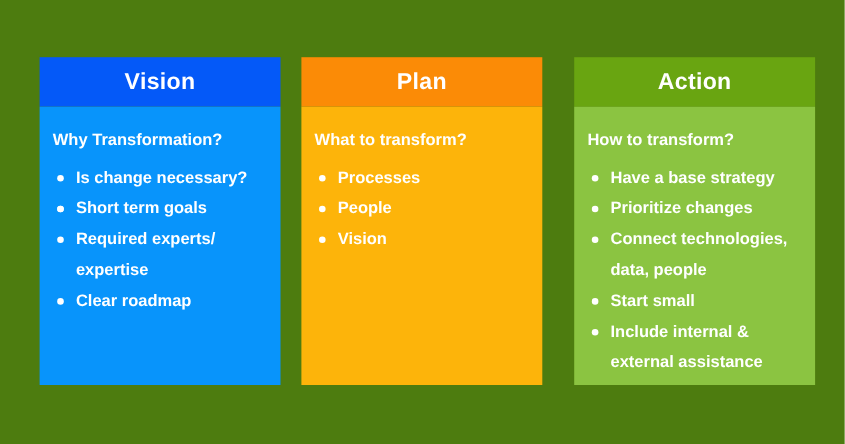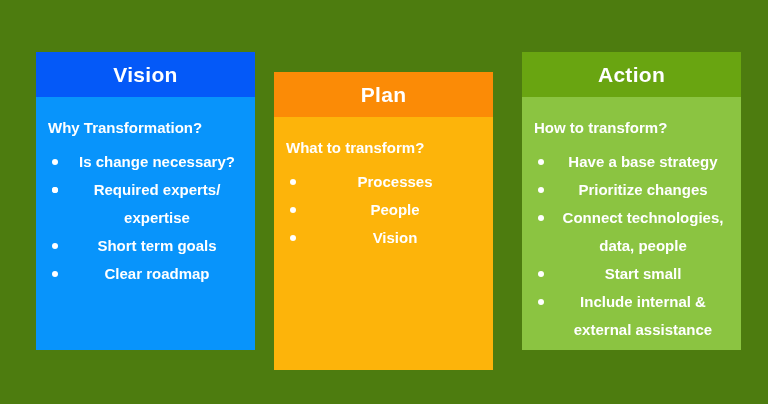--- a/index.html
+++ b/index.html
@@ -46,21 +46,20 @@
     margin: 0 0 10px 0;
     color: #ffffff;
     font-size: 15px;
     font-weight: 700;
     line-height: 20px;
   }
   .bullet-list {
     list-style: none;
     margin: 0;
     padding: 0;
-    text-align: center;
   }
   .bullet-item {
     position: relative;
     padding-left: 21px;
     color: #ffffff;
     font-size: 15px;
     font-weight: 700;
     line-height: 28px;
   }
   .dot {
@@ -82,30 +81,30 @@
 <div class="board">
   <section class="column pos-0">
     <header class="col-header" style="background: rgb(4, 89, 248);">
       <h2 class="col-title">Vision</h2>
     </header>
     <div class="col-body" style="background: rgb(8, 148, 251);">
       <h3 class="col-question">Why Transformation?</h3>
       <ul class="bullet-list">
           <li class="bullet-item"><span class="dot"></span><span class="bullet-text">Is change necessary?</span></li>
           <li class="bullet-item"><span class="dot"></span></li>
+          <li class="bullet-item"><span class="dot"></span><span class="bullet-text">Short term goals</span></li>
           <li class="bullet-item"><span class="dot"></span><span class="bullet-text">Required experts/
 expertise</span></li>
-          <li class="bullet-item"><span class="dot"></span><span class="bullet-text">Short term goals</span></li>
           <li class="bullet-item"><span class="dot"></span><span class="bullet-text">Clear roadmap</span></li>
         </ul>
     </div>
   </section>
 
   <section class="column pos-1">
-    <header class="col-header" style="background: rgb(251, 139, 6); margin-top: 20px;">
+    <header class="col-header" style="background: rgb(251, 139, 6);">
       <h2 class="col-title">Plan</h2>
     </header>
     <div class="col-body" style="background: rgb(253, 180, 10);">
       <h3 class="col-question">What to transform?</h3>
       <ul class="bullet-list">
           <li class="bullet-item"><span class="dot"></span><span class="bullet-text">Processes</span></li>
           <li class="bullet-item"><span class="dot"></span><span class="bullet-text">People</span></li>
           <li class="bullet-item"><span class="dot"></span><span class="bullet-text">Vision</span></li>
         </ul>
     </div>

